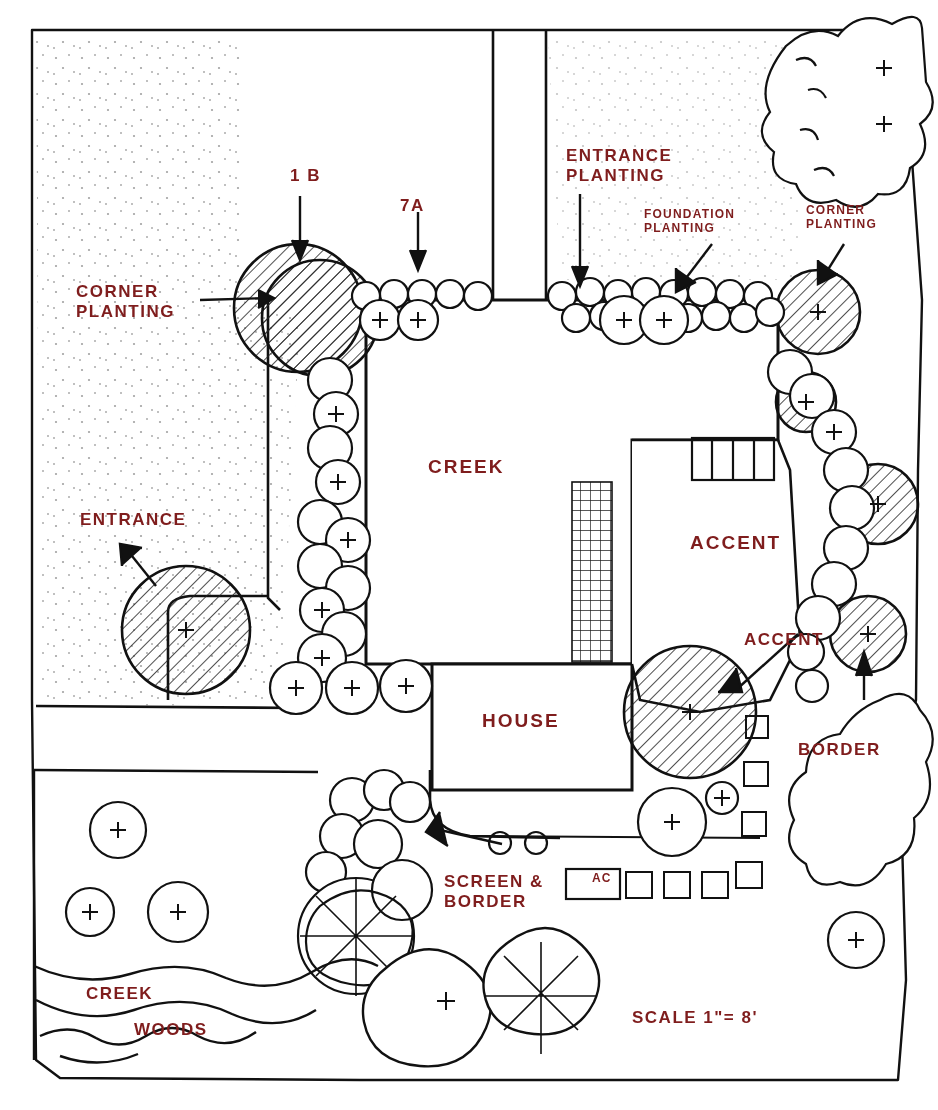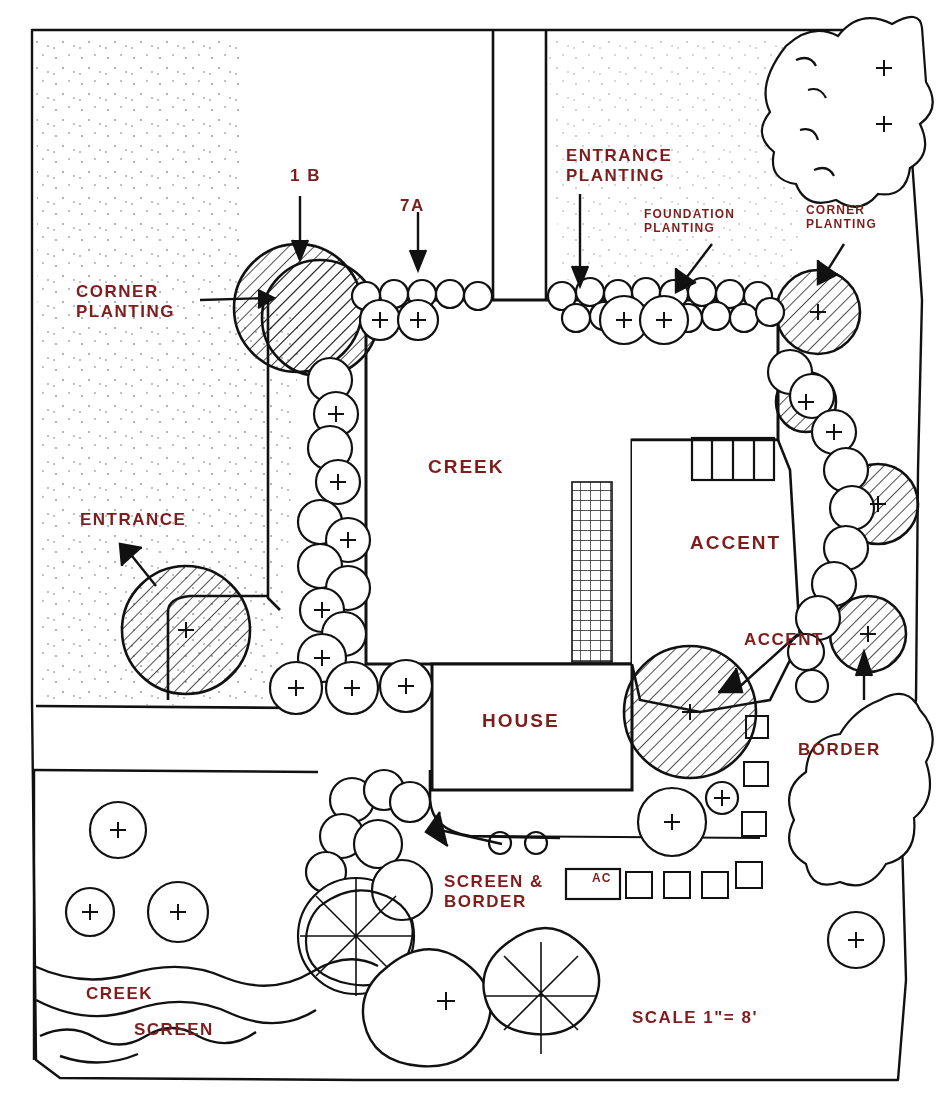--- a/index.html
+++ b/index.html
@@ -308,16 +308,16 @@
   <div class="lbl" style="left:80px; top:510px;">ENTRANCE</div>
   <div class="lbl big" style="left:428px; top:456px;">CREEK</div>
   <div class="lbl big" style="left:690px; top:532px;">ACCENT</div>
   <div class="lbl big" style="left:482px; top:710px;">HOUSE</div>
   <div class="lbl" style="left:744px; top:602px;margin-top:28px;">ACCENT</div>
   <div class="lbl" style="left:798px; top:740px;">BORDER</div>
   <div class="lbl" style="left:444px; top:872px;">SCREEN &amp;
 BORDER</div>
   <div class="lbl small" style="left:592px; top:872px;">AC</div>
   <div class="lbl" style="left:86px; top:984px;">CREEK</div>
-  <div class="lbl" style="left:134px; top:1020px;">SCREEN</div>
+  <div class="lbl" style="left:134px; top:1020px;">WOODS</div>
   <div class="lbl" style="left:632px; top:1008px;">SCALE 1"= 8'</div>
 
 </div>
 
 </body></html>

